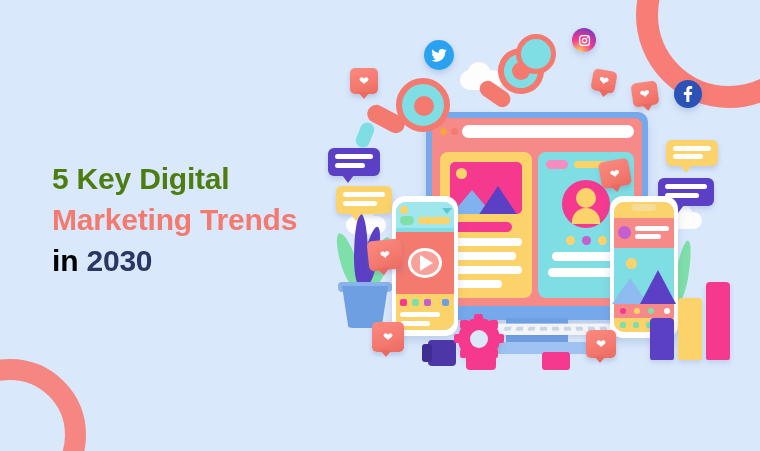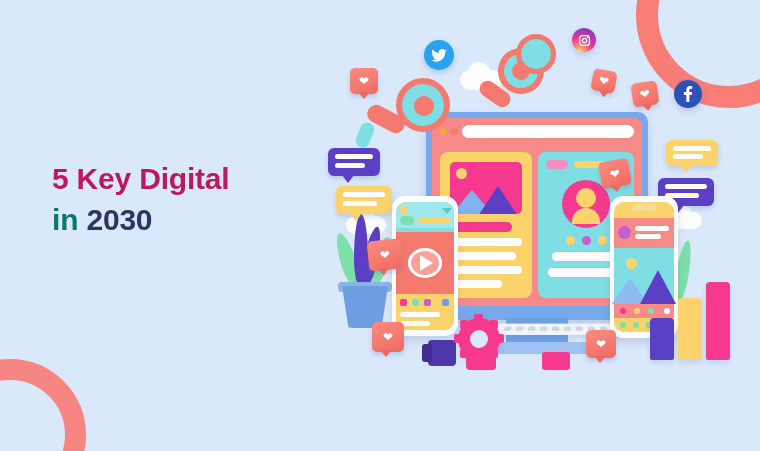--- a/index.html
+++ b/index.html
@@ -32,25 +32,25 @@
   }
 
   
   .headline {
     position: absolute; left: 52px; top: 160px;
     width: 300px;
     line-height: 1.24;
     letter-spacing: -0.2px;
   }
   .hl-line { display: block; font-size: 30px; font-weight: 700; white-space: nowrap; }
-  .hl-dark { color: #be185d; }
+  .hl-dark { color: #4d7c0f; }
   .hl-coral { color: #f4796f; }
   .hl-line.l2 { margin-top: 4px; }
   .hl-line.l3 { margin-top: 4px; }
-  .hl-inline-coral { color: #0f766e; }
+  .hl-inline-coral { color: #000000; }
   .hl-inline-dark { color: #2c3563; }
 
   
   .illus { position: absolute; left: 310px; top: 0; width: 450px; height: 451px; }
 
   
   .sh { position: absolute; }
 
   
   .mon-body {
@@ -246,20 +246,21 @@
 </head>
 <body>
 
 <div id="banner">
 
   <div class="arc-tr"></div>
   <div class="arc-bl"></div>
 
   <div class="headline">
     <span class="hl-line l1 hl-dark">5 Key Digital</span>
+    <span class="hl-line l2 hl-coral">Marketing Trends</span>
     <span class="hl-line l3"><span class="hl-inline-coral">in </span><span class="hl-inline-dark">2030</span></span>
   </div>
 
   <div class="illus">
 
     <div class="sh cl1"></div>
     <div class="sh cl1b"></div>
     <div class="sh cl2"></div>
     <div class="sh cl2b"></div>
     <div class="sh cl3"></div>

